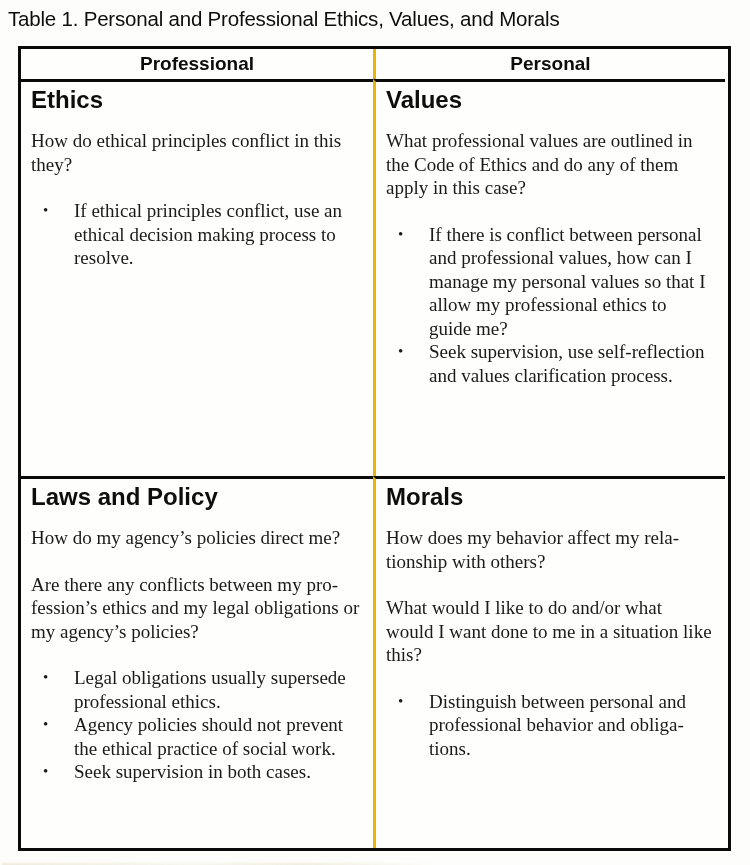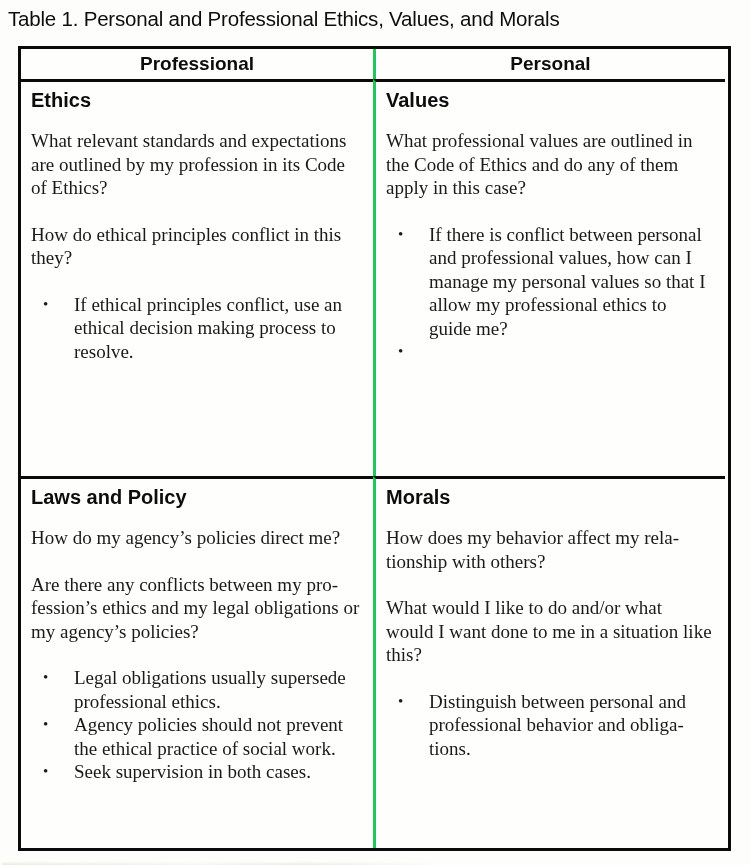--- a/index.html
+++ b/index.html
@@ -32,32 +32,32 @@
     grid-template-columns:352px 352px;
     grid-template-rows:30px 397px 372px;
   }
   .th{
     font-weight:bold;
     font-size:19px;
     line-height:30px;
     text-align:center;
     color:#0d0d0d;
   }
-  .th.col2, .cell.col2{border-left:3px solid #22c55e;}
+  .th.col2, .cell.col2{border-left:3px solid #eab308;}
   .cell{
     border-top:3px solid #0a0a0a;
     padding:6px 12px 4px 10px;
     overflow:hidden;
     box-sizing:border-box;
   }
   .cell-heading{
     margin:0 0 17px 0;
     font-family:"Liberation Sans",sans-serif;
     font-weight:bold;
-    font-size:20px;
+    font-size:24px;
     line-height:24px;
     color:#0d0d0d;
   }
   .para{
     margin:0 0 23px 0;
     font-family:"Liberation Serif","DejaVu Serif",serif;
     font-size:19px;
     line-height:23.5px;
     hyphens:manual;
     -webkit-hyphens:manual;
@@ -94,40 +94,40 @@
 
   <h1 class="doc-title">Table 1. Personal and Professional Ethics, Values, and Morals</h1>
 
   <div class="ethics-table">
 
     <div class="th col1">Professional</div>
     <div class="th col2">Personal</div>
 
     <div class="cell col1">
       <h2 class="cell-heading">Ethics</h2>
-      <p class="para">What relevant standards and expecta­tions are outlined by my profession in its Code of Ethics?</p>
       <p class="para">How do ethical principles conflict in this they?</p>
       <div class="bullets">
         <div class="bullet-item">
           <span class="marker">•</span>
           <span class="bullet-text">If ethical principles conflict, use an ethical decision making process to resolve.</span>
         </div>
       </div>
     </div>
 
     <div class="cell col2">
       <h2 class="cell-heading">Values</h2>
       <p class="para">What professional values are outlined in the Code of Ethics and do any of them apply in this case?</p>
       <div class="bullets">
         <div class="bullet-item">
           <span class="marker">•</span>
           <span class="bullet-text">If there is conflict between personal and professional values, how can I manage my personal values so that I allow my professional ethics to guide me?</span>
         </div>
         <div class="bullet-item">
           <span class="marker">•</span>
+          <span class="bullet-text">Seek supervision, use self-reflection and values clarification process.</span>
         </div>
       </div>
     </div>
 
     <div class="cell col1">
       <h2 class="cell-heading">Laws and Policy</h2>
       <p class="para">How do my agency’s policies direct me?</p>
       <p class="para">Are there any conflicts between my pro­fession’s ethics and my legal obligations or my agency’s policies?</p>
       <div class="bullets">
         <div class="bullet-item">

